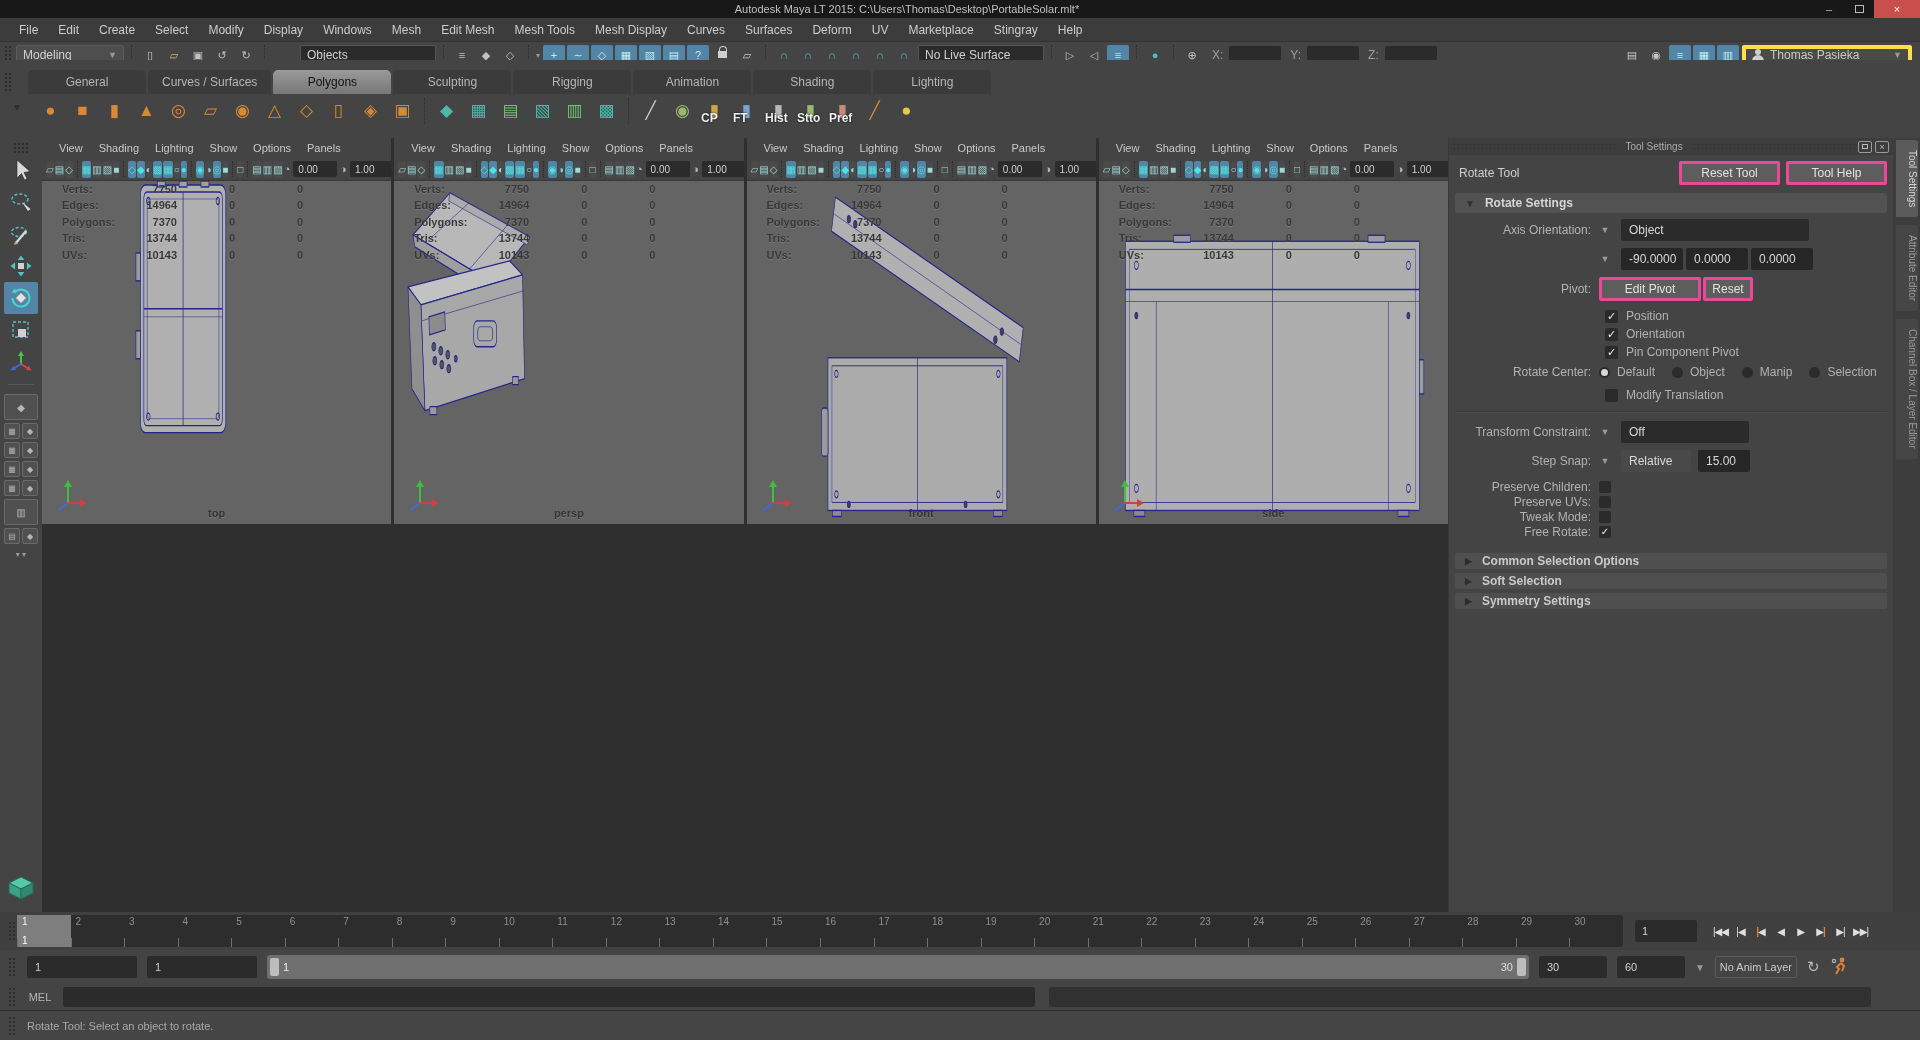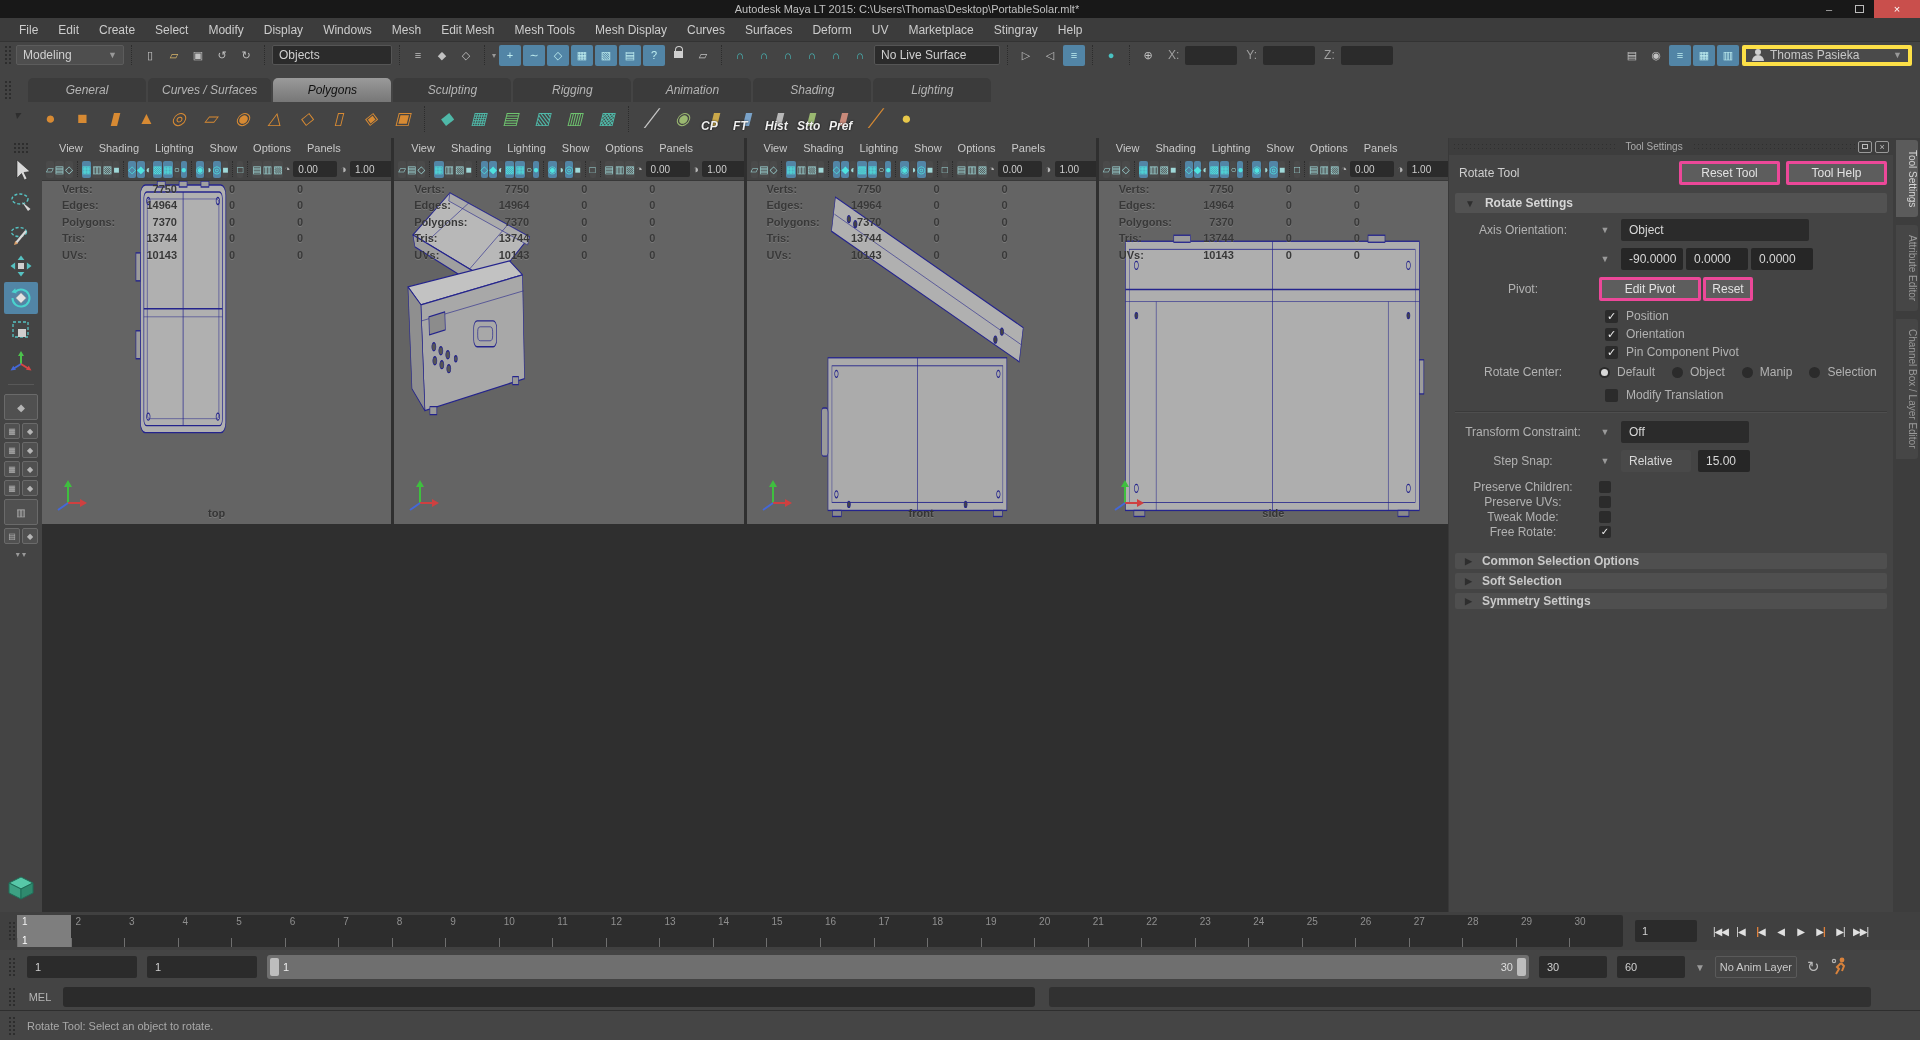--- a/index.html
+++ b/index.html
@@ -22,21 +22,21 @@
   
   .statusline { top:42px; height:26px; background:#444; display:flex; align-items:center; gap:3px; padding-left:2px; }
   .grip { width:7px; height:20px; margin:0 2px;
     background-image:radial-gradient(circle at 2px 2px,#2d2d2d 1px,transparent 1.2px);
     background-size:4px 4px; }
   .vsep { width:1px; height:20px; border-left:1px dotted #2c2c2c; margin:0 4px; }
   .combo { background:#2b2b2b; border:1px solid #555; border-radius:2px; height:20px;
     display:flex; align-items:center; padding:0 6px; color:#d0d0d0; }
   .combo .caret { margin-left:auto; color:#999; font-size:9px; padding-left:8px; }
   .mode-combo { width:108px; background:#4e4e4e; border:1px solid #5c5c5c; }
-  .obj-combo { width:120px; }
+  .obj-combo { width:136px;margin-left:28px; }
   .live-combo { width:126px; }
   .sbtn { width:22px; height:21px; border-radius:2px; display:flex; align-items:center;
     justify-content:center; color:#c2c2c2; font-size:11px; background:transparent; }
   .sbtn .g { pointer-events:none; }
   .sbtn.active { background:#5285a6; color:#bfeef0; }
   .coord-label { color:#9f9f9f; margin-left:6px; }
   .coord-field { width:52px; height:19px; background:#2b2b2b; border-radius:2px; margin-left:3px; }
   .right-cluster { margin-left:auto; display:flex; align-items:center; gap:3px; padding-right:8px; }
   .userbox { width:170px; height:21px; background:#4a4a4a; border:4px solid #fde047; border-radius:2px;
     display:flex; align-items:center; gap:6px; padding:0 6px; }
@@ -44,21 +44,21 @@
   .avatar::before { content:""; position:absolute; left:3px; top:0; width:6px; height:6px;
     border-radius:50%; background:#cfcfcf; }
   .avatar::after { content:""; position:absolute; left:0; top:6px; width:12px; height:6px;
     border-radius:6px 6px 0 0; background:#cfcfcf; }
   .lock-icon { width:10px; height:8px; position:relative; border:0; }
   .lock-icon::before { content:""; position:absolute; left:1px; top:-5px; width:6px; height:6px;
     border:1.5px solid #cfcfcf; border-bottom:0; border-radius:4px 4px 0 0; }
   .lock-icon::after { content:""; position:absolute; left:0; top:0; width:9px; height:7px; background:#cfcfcf; }
 
   
-  .shelf { top:68px; height:70px; background:#444;font-style:italic; }
+  .shelf { top:60px; height:70px; background:#444; }
   .shelf-tabs { position:absolute; top:10px; left:28px; display:flex; gap:2px; }
   .shelf-tab { min-width:118px; height:24px; background:#3b3b3b; color:#b5b5b5; font-size:12px;
     display:flex; align-items:center; justify-content:center; padding:0 14px;
     border-radius:5px 5px 0 0; }
   .shelf-tab.active { background:linear-gradient(#9a9a9a,#777); color:#111; }
   .shelf-icons { position:absolute; top:36px; left:36px; display:flex; align-items:center; gap:3px; }
   .shelf-icon { width:29px; height:29px; border-radius:3px; display:flex; align-items:center;
     justify-content:center; font-size:17px; position:relative; }
   .shelf-icon .badge { position:absolute; bottom:0px; left:1px; font-size:12px; color:#f0f0f0;
     text-shadow:0 0 2px #000; font-weight:bold; }
@@ -126,21 +126,21 @@
   .ts-toprow { display:flex; align-items:center; margin-bottom:8px; }
   .ts-toolname { font-size:12px; color:#cfcfcf; padding-left:4px; }
   .ts-btn { background:#5d5d5d; border:3px solid #ec4899; border-radius:2px; color:#e2e2e2;
     height:24px; display:flex; align-items:center; justify-content:center; font-size:12px; }
   .ts-toprow .ts-btn { width:101px; margin-left:6px; }
   .ts-toprow .spacer { flex:1; }
   .sec-header { height:20px; background:#525252; border-radius:2px; display:flex; align-items:center;
     gap:10px; padding-left:10px; font-weight:bold; color:#d6d6d6; font-size:12px; margin-bottom:6px; }
   .sec-header .arr { color:#2e2e2e; font-size:10px; }
   .ts-row { display:flex; align-items:center; margin-bottom:7px; min-height:22px; }
-  .ts-label { width:136px; text-align:center; color:#b2b2b2; font-size:12px; flex:none; }
+  .ts-label { width:136px; text-align:right; color:#b2b2b2; font-size:12px; flex:none; }
   .ts-caret { width:12px; text-align:center; color:#9a9a9a; font-size:9px; margin-left:8px; flex:none; }
   .ts-field { background:#2b2b2b; border-radius:2px; height:22px; display:flex; align-items:center;
     padding-left:8px; color:#d8d8d8; font-size:12px; }
   .f-object { width:188px; margin-left:10px; }
   .f-num { width:62px; margin-left:3px; background:#262626; }
   .f-num:first-of-type { margin-left:10px; }
   .f-off { width:128px; margin-left:10px; }
   .f-rel { width:70px; margin-left:10px; background:#494949; }
   .f-snap { width:52px; margin-left:7px; background:#262626; }
   .ts-indent { margin-left:150px; }
@@ -885,20 +885,21 @@
               <span class="b2">0</span>
             </div>
           </div>
           <div class="vp-gizmo"><svg width="36" height="36" viewBox="0 0 36 36">
               <line x1="16" y1="26" x2="16" y2="8" stroke="#3fbf3f" stroke-width="2"></line>
               <path d="M16 3l-4 7h8z" fill="#3fbf3f"></path>
               <line x1="16" y1="26" x2="30" y2="26" stroke="#cf4040" stroke-width="2"></line>
               <path d="M35 26l-7-4v8z" fill="#cf4040"></path>
               <line x1="16" y1="26" x2="6" y2="33" stroke="#4468d8" stroke-width="2"></line>
             </svg></div>
+          <div class="vp-label">persp</div>
         </div>
       </div>
     <div class="viewport">
         <div class="vp-menu">
           <span>View</span>
           <span>Shading</span>
           <span>Lighting</span>
           <span>Show</span>
           <span>Options</span>
           <span>Panels</span>

